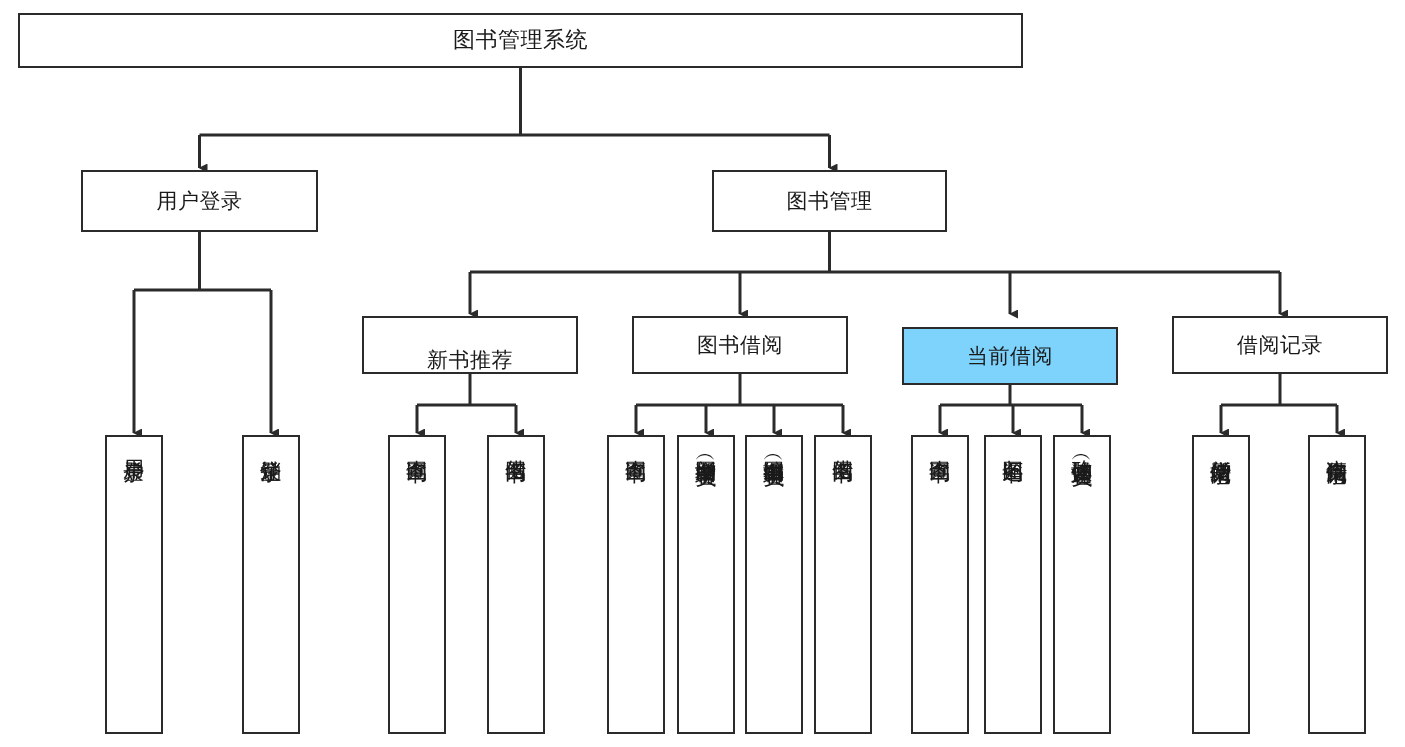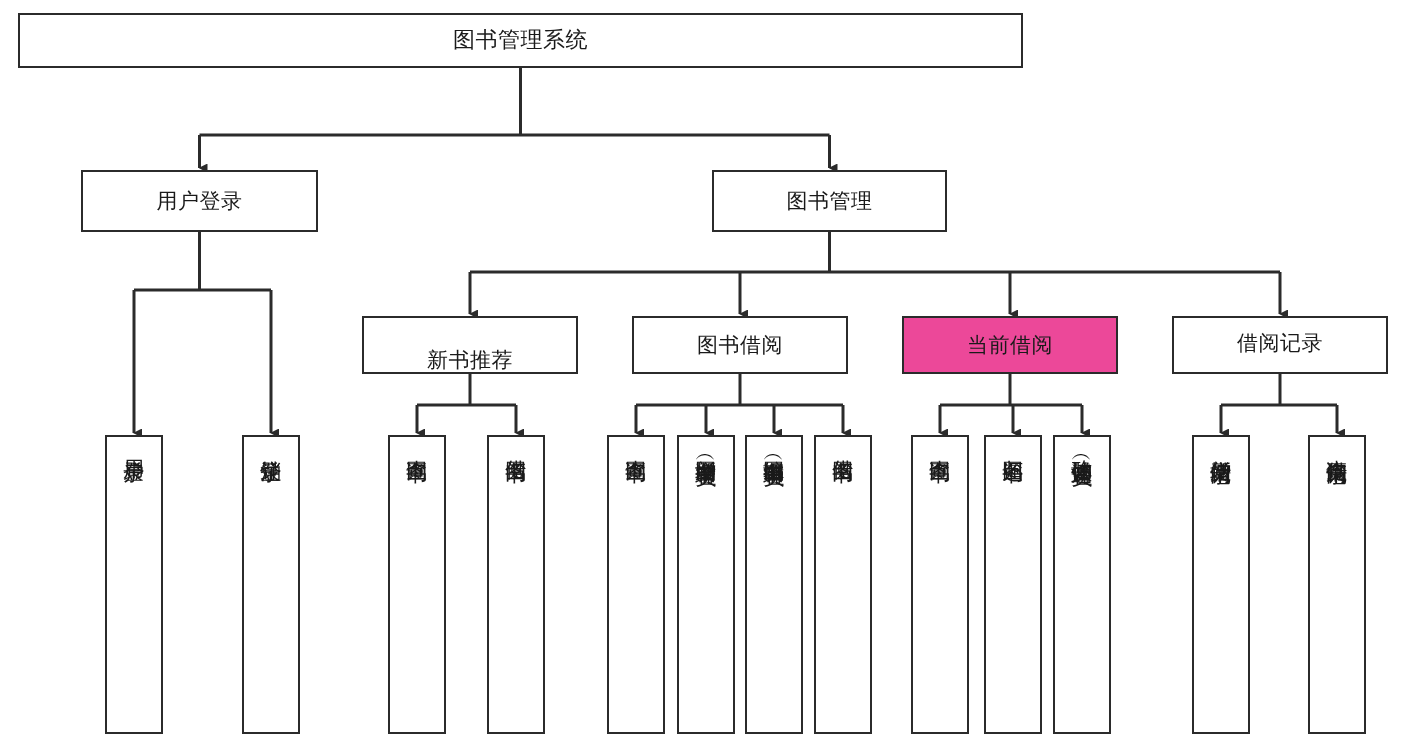--- a/index.html
+++ b/index.html
@@ -122,25 +122,25 @@
       </div>
       <div class="node horizontal" style="left: 712px; top: 170px; width: 235px; height: 62px; border-color: rgb(43, 43, 43); background: rgb(255, 255, 255); text-align: right;">
         <span class="node-label" style="color: rgb(26, 26, 26);">图书管理</span>
       </div>
       <div class="node horizontal" style="left: 362px; top: 316px; width: 216px; height: 58px; border-color: rgb(43, 43, 43); background: rgb(255, 255, 255); align-items: flex-end;">
         <span class="node-label" style="color: rgb(26, 26, 26);">新书推荐</span>
       </div>
       <div class="node horizontal" style="left: 632px; top: 316px; width: 216px; height: 58px; border-color: rgb(43, 43, 43); background: rgb(255, 255, 255);">
         <span class="node-label" style="color: rgb(26, 26, 26);">图书借阅</span>
       </div>
-      <div class="node horizontal" style="left: 902px; top: 316px; width: 216px; height: 58px; border-color: rgb(43, 43, 43); background: #ec4899;">
+      <div class="node horizontal" style="left: 902px; top: 327px; width: 216px; height: 58px; border-color: rgb(43, 43, 43); background: #7dd3fc;">
         <span class="node-label" style="color: rgb(26, 26, 26);">当前借阅</span>
       </div>
       <div class="node horizontal" style="left: 1172px; top: 316px; width: 216px; height: 58px; border-color: rgb(43, 43, 43); background: rgb(255, 255, 255);">
-        <span class="node-label" style="color: rgb(26, 26, 26); font-family: Liberation Mono, monospace;">借阅记录</span>
+        <span class="node-label" style="color: rgb(26, 26, 26);">借阅记录</span>
       </div>
       <div class="node vertical" style="left: 105px; top: 435px; width: 58px; height: 299px; border-color: rgb(43, 43, 43); background: rgb(255, 255, 255);">
         <span class="node-label" style="color: rgb(26, 26, 26);">用户登录</span>
       </div>
       <div class="node vertical" style="left: 242px; top: 435px; width: 58px; height: 299px; border-color: rgb(43, 43, 43); background: rgb(255, 255, 255);">
         <span class="node-label" style="color: rgb(26, 26, 26);">注销登录</span>
       </div>
       <div class="node vertical" style="left: 388px; top: 435px; width: 58px; height: 299px; border-color: rgb(43, 43, 43); background: rgb(255, 255, 255);">
         <span class="node-label" style="color: rgb(26, 26, 26);">查询图书</span>
       </div>

